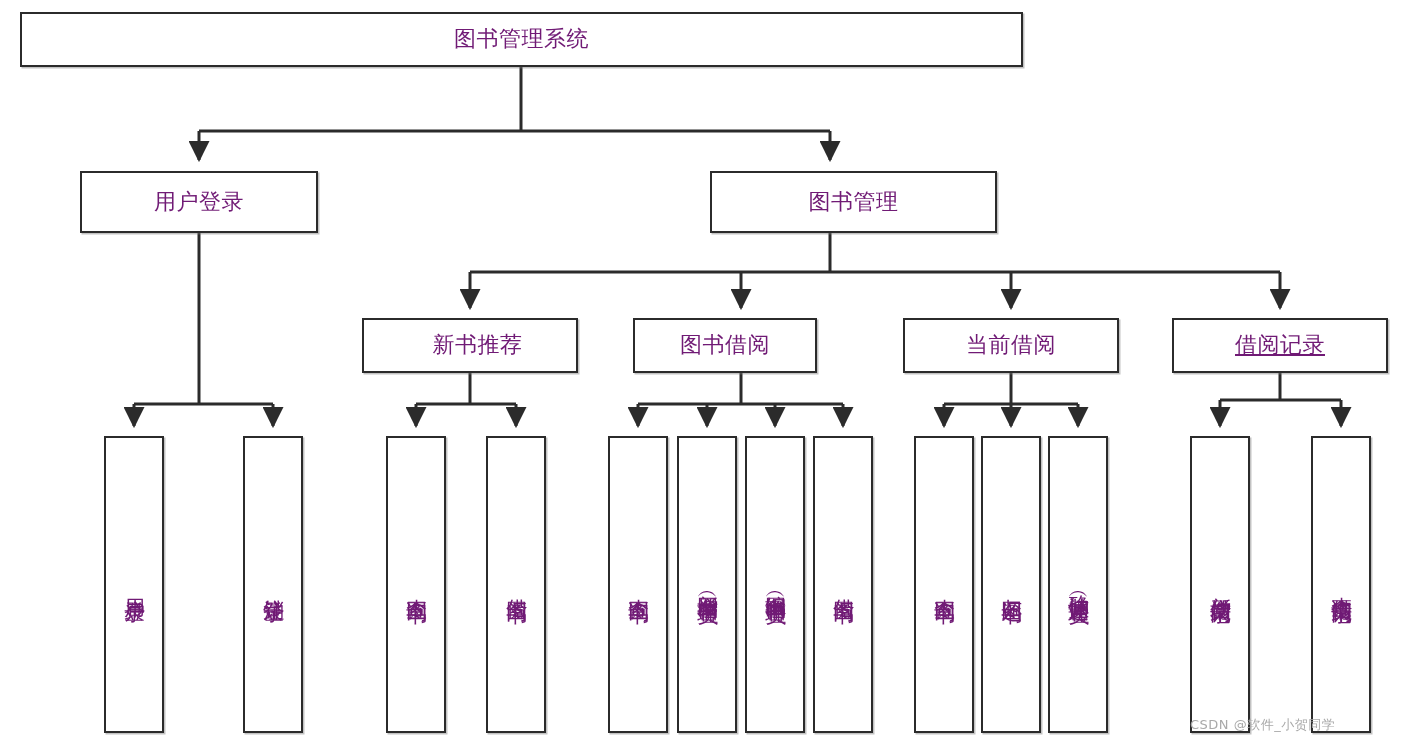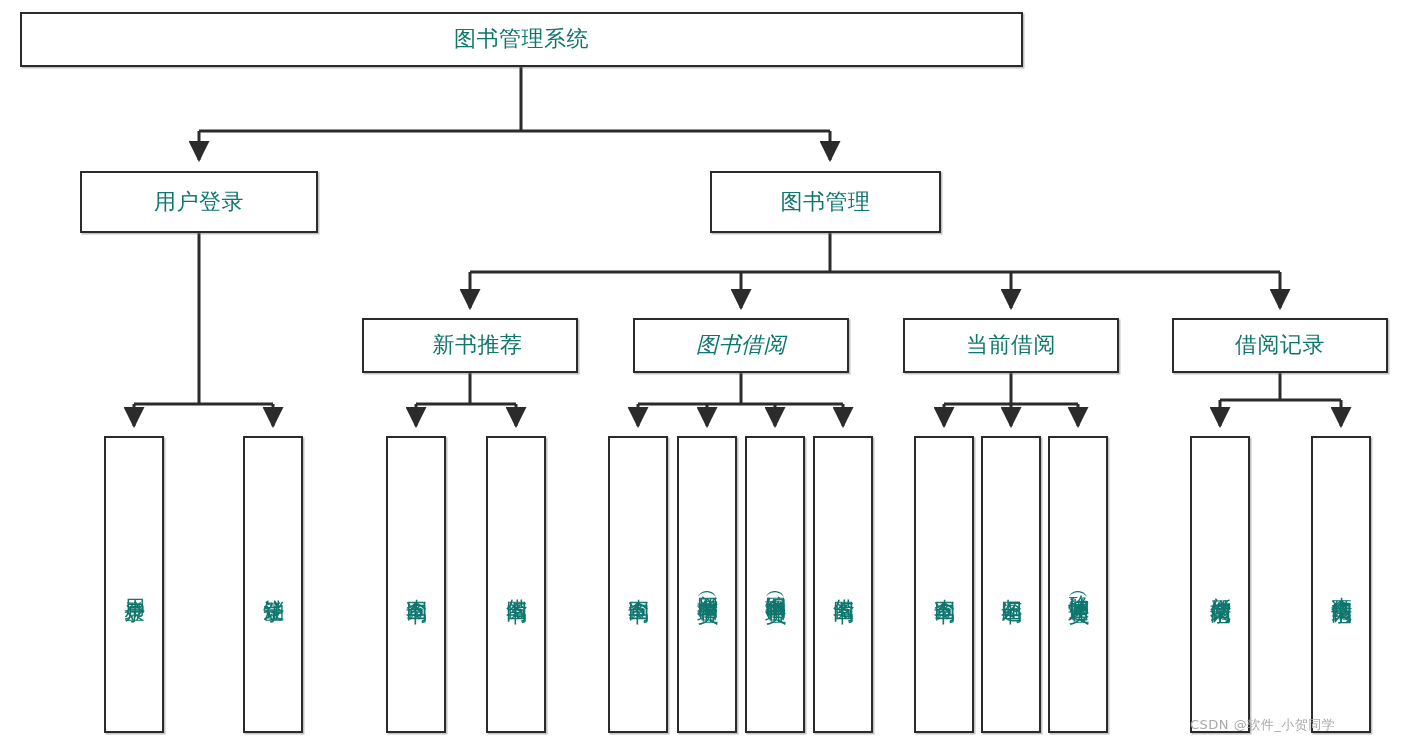--- a/index.html
+++ b/index.html
@@ -25,21 +25,21 @@
   }
   .node {
     position: absolute;
     box-sizing: border-box;
     background: #ffffff;
     border: 2px solid #2b2b2b;
     box-shadow: 1.5px 1.5px 0 rgba(120,120,120,0.45);
     display: flex;
     align-items: center;
     justify-content: center;
-    color: #0f766e;
+    color: #701a75;
   }
   .node.horiz .label {
     font-size: 22px;
     line-height: 1.1;
     letter-spacing: 0.5px;
     white-space: nowrap;
   }
   .node.vert {
     align-items: center;
     justify-content: center;
@@ -118,34 +118,34 @@
     </g>
   </svg>
 
   <div class="node horiz" style="left:20px; top:12px; width:1003px; height:55px;">
     <span class="label">图书管理系统</span>
   </div>
 
   <div class="node horiz" style="left:80px; top:171px; width:238px; height:62px;">
     <span class="label">用户登录</span>
   </div>
-  <div class="node horiz" style="left:710px; top:171px; width:231px; height:62px;">
+  <div class="node horiz" style="left:710px; top:171px; width:287px; height:62px;">
     <span class="label">图书管理</span>
   </div>
 
   <div class="node horiz" style="left:362px; top:318px; width:216px; height:55px;padding-left:15px;">
     <span class="label">新书推荐</span>
   </div>
-  <div class="node horiz" style="left:633px; top:318px; width:216px; height:55px;font-style:italic;">
+  <div class="node horiz" style="left:633px; top:318px; width:184px; height:55px;">
     <span class="label">图书借阅</span>
   </div>
   <div class="node horiz" style="left:903px; top:318px; width:216px; height:55px;text-align:center;">
     <span class="label">当前借阅</span>
   </div>
-  <div class="node horiz" style="left:1172px; top:318px; width:216px; height:55px;">
+  <div class="node horiz" style="left:1172px; top:318px; width:216px; height:55px;text-decoration:underline;">
     <span class="label">借阅记录</span>
   </div>
 
   <div class="node vert" style="left:104px; top:436px; width:60px; height:297px;">
     <span class="label">用户登录</span>
   </div>
   <div class="node vert" style="left:243px; top:436px; width:60px; height:297px;">
     <span class="label">注销登录</span>
   </div>
   <div class="node vert" style="left:386px; top:436px; width:60px; height:297px;">

